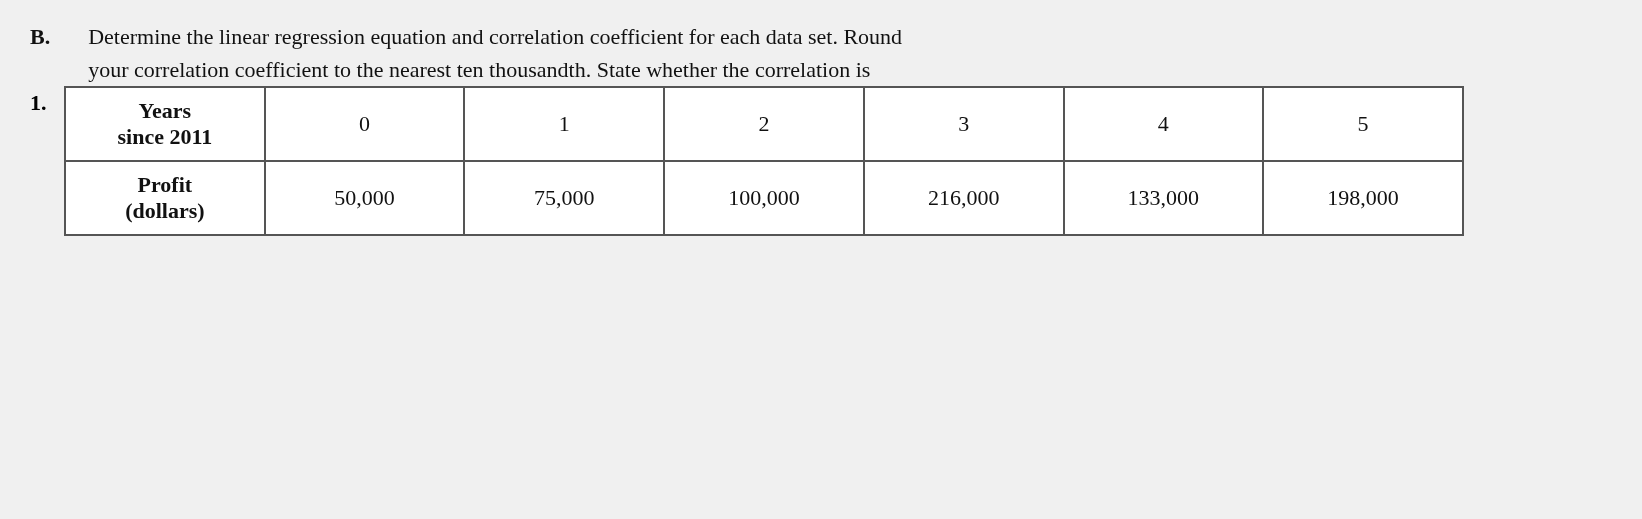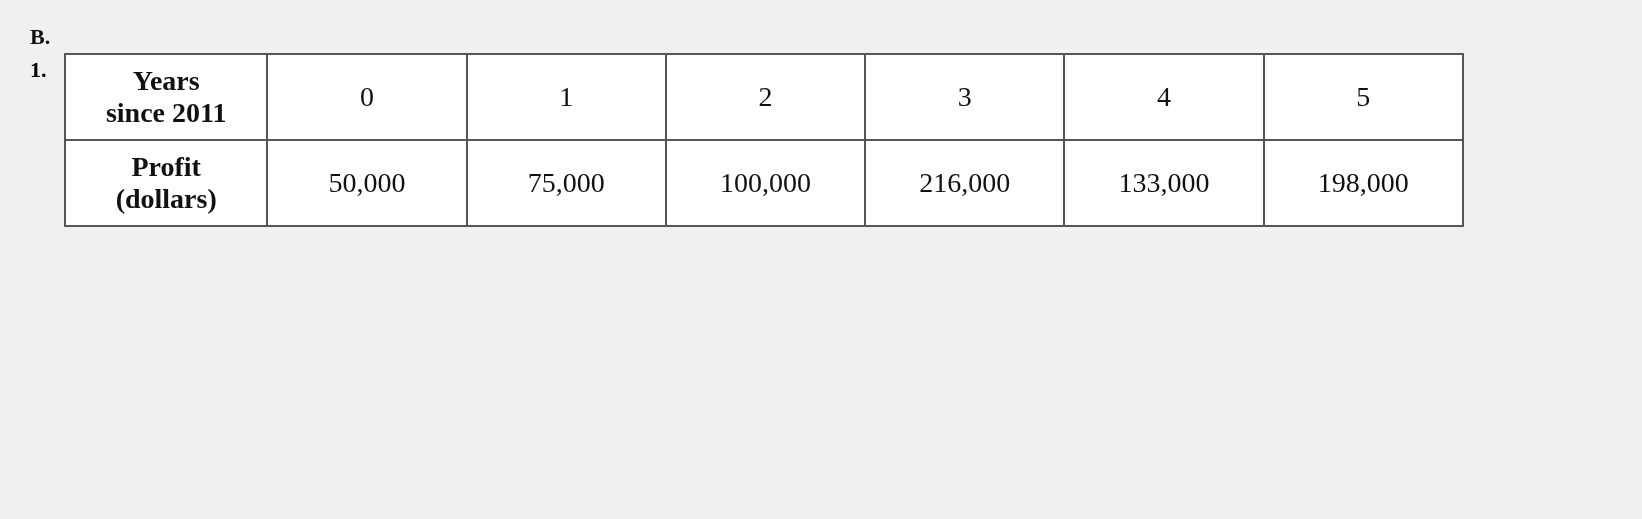--- a/index.html
+++ b/index.html
@@ -57,21 +57,21 @@
 
     .problem-number {
       font-size: 22px;
       font-weight: bold;
       padding-top: 4px;
       min-width: 24px;
     }
 
     .data-table {
       border-collapse: collapse;
-      font-size: 28px;
+      font-size: 22px;
       color: #111;
       width: 1400px;
     }
 
     .data-table th,
     .data-table td {
       border: 2px solid #555;
       text-align: center;
       padding: 10px 20px;
       min-width: 160px;
@@ -92,20 +92,22 @@
       min-width: 160px;
     }
   </style>
 </head>
 <body>
 
 <div class="section-b">
   <div class="section-b-text">
     <span class="section-label">B.</span>
     <div class="section-body">
+      <div>Determine the linear regression equation and correlation coefficient for each data set. Round</div>
+      <div>your correlation coefficient to the nearest ten thousandth. State whether the correlation is</div>
     </div>
   </div>
 
 
   <div class="problem-row">
     <span class="problem-number">1.</span>
     <table class="data-table">
       <tbody>
         <tr>
           <th class="row-header">Years<br>since 2011</th>

